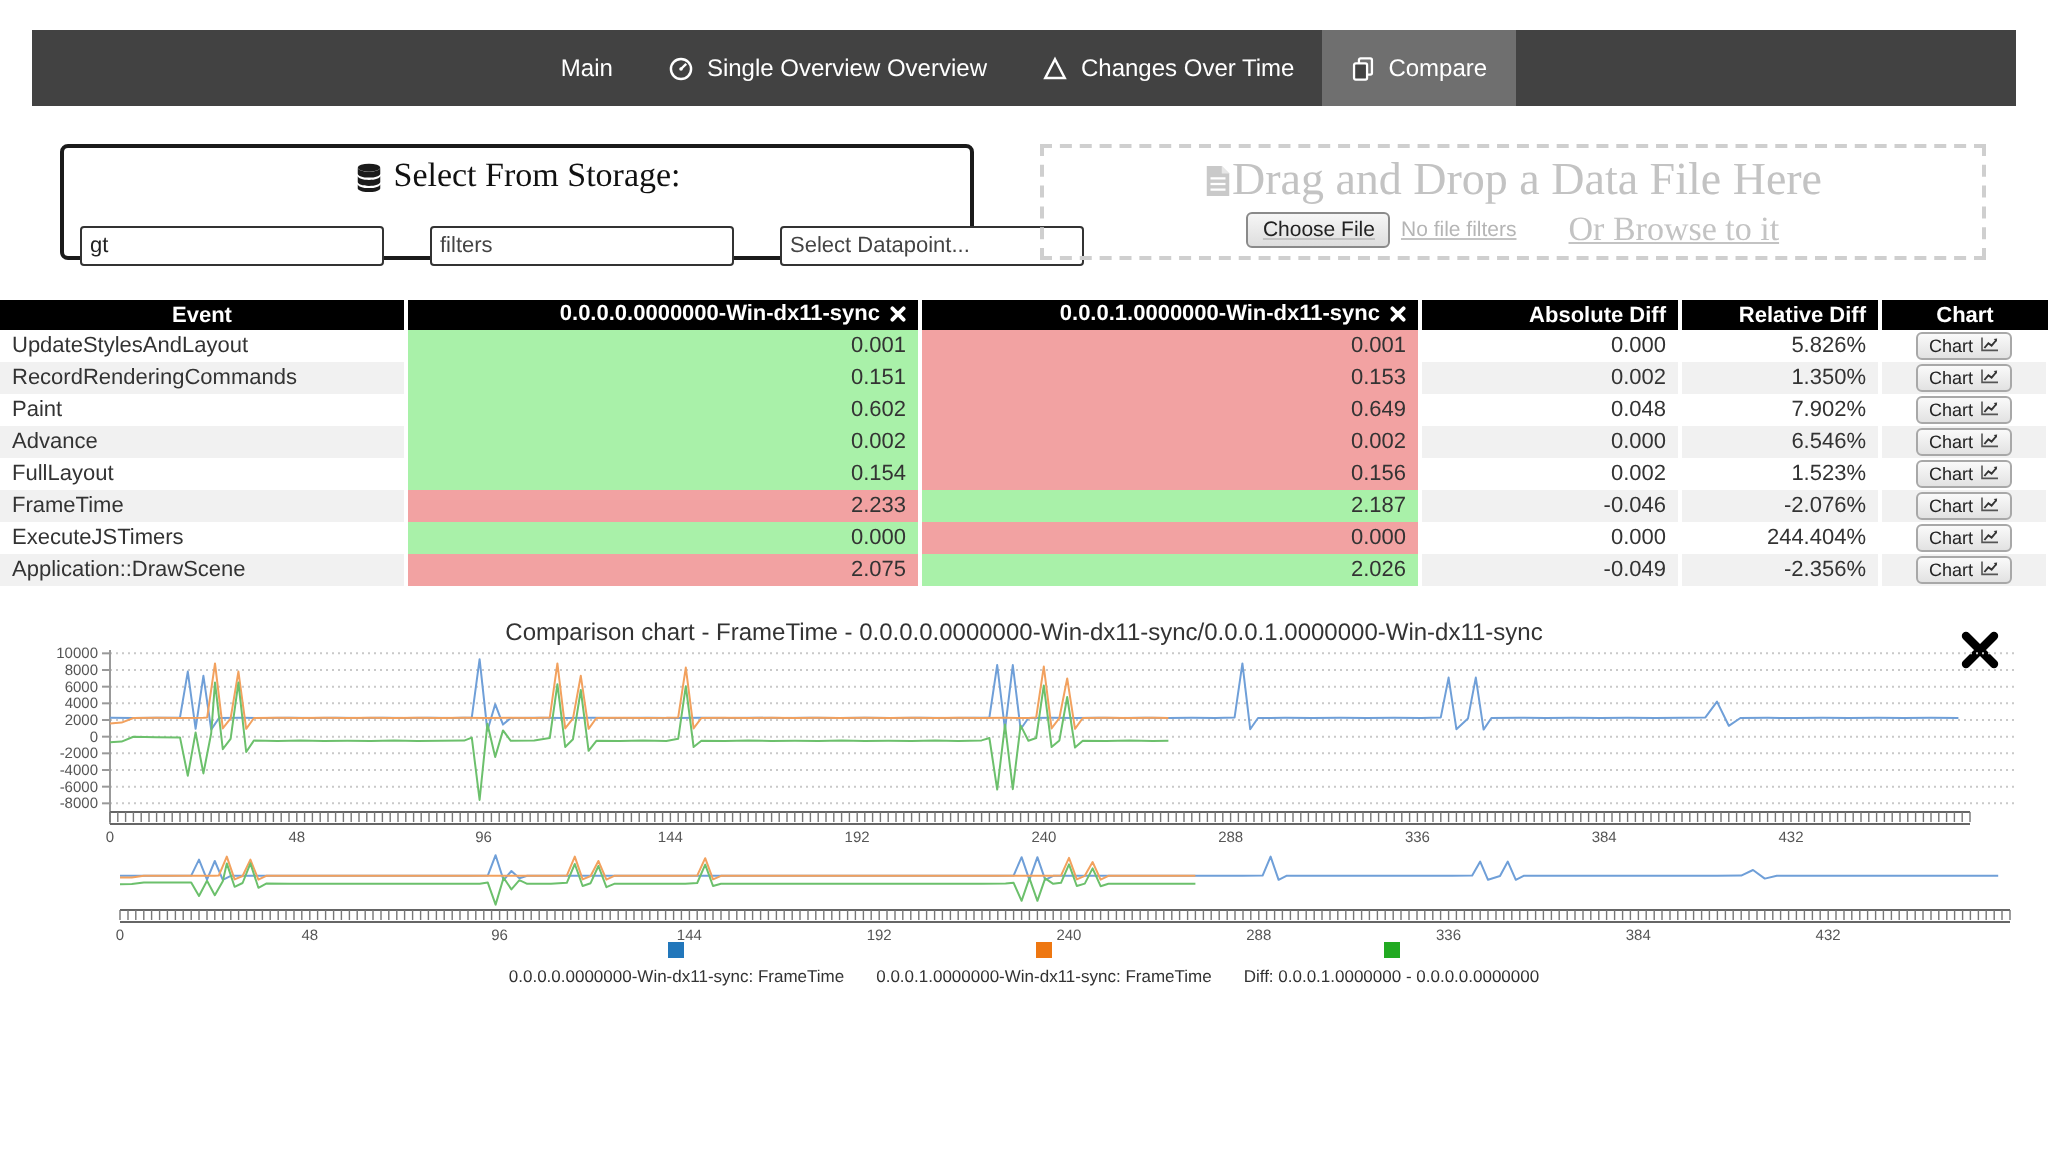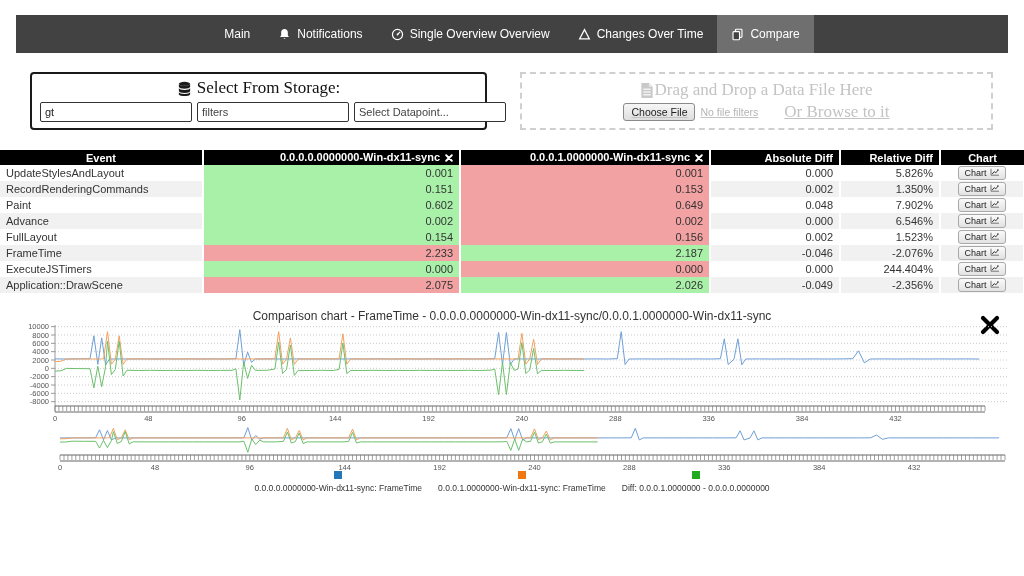--- a/index.html
+++ b/index.html
@@ -13,29 +13,29 @@
   .nav-item.active { background:#6f6f6f; }
   .nav-icon { display:inline-flex; width:13px; height:13px; }
   .nav-icon svg { width:13px; height:13px; }
 
   
   .storage-panel { position:absolute; left:30px; top:72px; width:457px; height:58px;
     border:2px solid #1a1a1a; border-radius:4px; padding:4px 8px; background:#fff; }
   .storage-title { display:flex; justify-content:center; align-items:center; gap:5px;
     font-family:"Liberation Serif", serif; font-size:17px; color:#111; }
   .storage-title svg { width:15px; height:15px; }
-  .storage-inputs { display:flex; gap:5px; margin-top:4px; }
+  .storage-inputs { display:flex; gap:23px; margin-top:15px; }
   .storage-inputs input { flex:1; height:20px; border:1px solid #333; font-size:11px;
     padding:0 4px; font-family:"Liberation Sans", sans-serif; color:#222; border-radius:2px; }
   .storage-inputs input::placeholder { color:#444; opacity:1; }
 
   .drop-panel { position:absolute; left:520px; top:72px; width:473px; height:58px;
     border:2px dashed #cfcfcf; color:#c3c3c3; font-family:"Liberation Serif", serif;
     display:flex; flex-direction:column; justify-content:center; align-items:center; gap:2px; }
-  .drop-line1 { display:flex; align-items:center; gap:0; font-size:17px; }
+  .drop-line1 { display:flex; align-items:center; gap:0; font-size:23px; }
   .drop-line1 svg { width:14px; height:15px; }
   .drop-line2 { display:flex; align-items:center; gap:26px;text-decoration:underline; }
   .file-ctrl { display:flex; align-items:center; gap:5px; font-family:"Liberation Sans", sans-serif; }
   .choose-btn { font-size:10.5px; padding:2px 7px; border:1px solid #8a8a8a; border-radius:3px;
     background:linear-gradient(#f6f6f6,#dedede); color:#222; cursor:pointer;
     font-family:"Liberation Sans", sans-serif; }
   .no-file { font-size:10.5px; color:#b5b5b5; }
   .browse-text { font-size:17px; color:#c3c3c3; }
 
   
@@ -72,29 +72,20 @@
     justify-content:center; gap:16px; }
   .legend-item { display:flex; align-items:center; gap:4px; font-size:8.5px; color:#333; cursor:pointer;flex-direction:column; }
   .legend-swatch { width:8px; height:8px; display:inline-block; }
 </style>
 </head>
 <body>
 
 <div class="navbar">
     <div class="nav-item">
       <span>Main</span>
-    </div>
-    <div class="nav-item">
-      <span class="nav-icon">
-        <svg viewBox="0 0 16 16">
-          <path d="M8 1.2c-2.5 0-4.1 1.8-4.1 4.2v3.4L2.6 11h10.8l-1.3-2.2V5.4C12.1 3 10.5 1.2 8 1.2z" fill="#fff"></path>
-          <path d="M6.7 12.2a1.4 1.4 0 0 0 2.6 0z" fill="#fff"></path>
-        </svg>
-      </span>
-      <span>Notifications</span>
     </div>
     <div class="nav-item">
       <span class="nav-icon">
         <svg viewBox="0 0 16 16">
           <circle cx="8" cy="8" r="6.2" fill="none" stroke="#fff" stroke-width="1.5"></circle>
           <line x1="8" y1="8" x2="11.2" y2="4.8" stroke="#fff" stroke-width="1.5"></line>
           <circle cx="8" cy="8" r="1.1" fill="#fff"></circle>
         </svg>
       </span>
       <span>Single Overview Overview</span>

